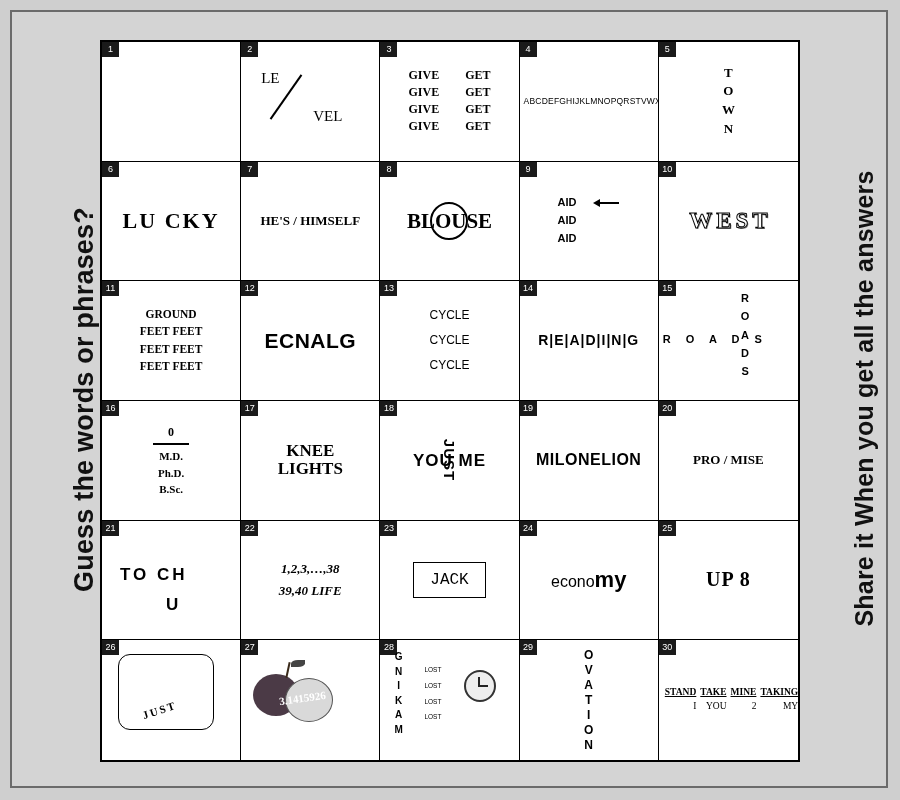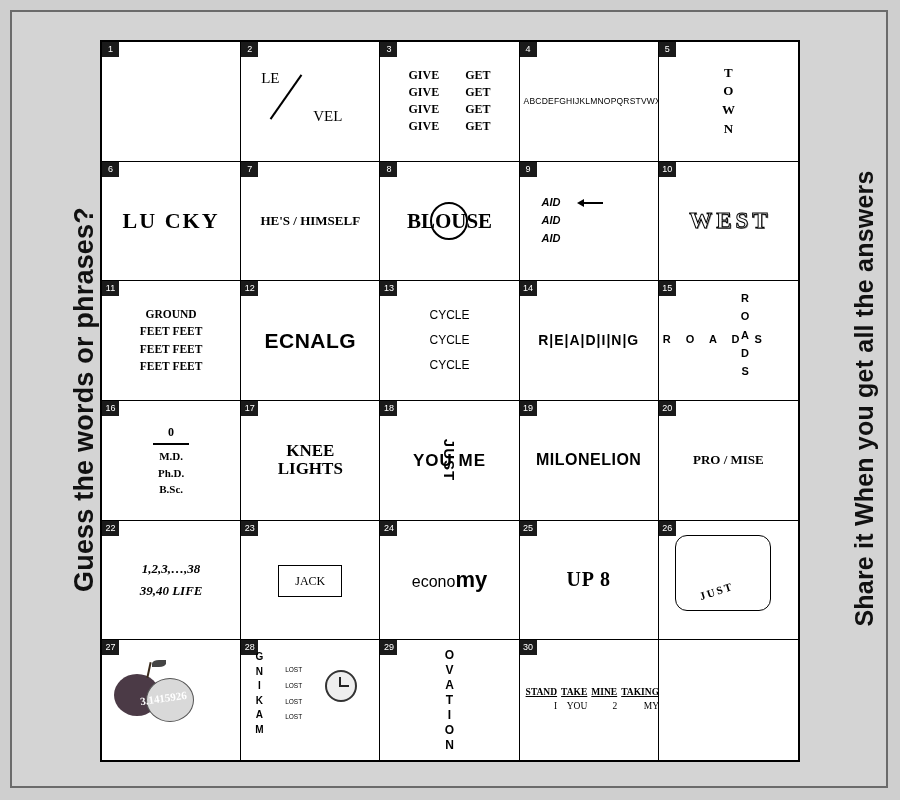--- a/index.html
+++ b/index.html
@@ -90,21 +90,21 @@
   .p2 .slash{position:absolute;left:44px;top:28px;width:2px;height:54px;background:#000;transform:rotate(35deg);transform-origin:center;}
   .p3{font-size:12px;font-weight:bold;font-family:"Liberation Serif",serif;}
   .p3 .row{display:flex;justify-content:center;gap:26px;margin:2px 0;}
   .p4{font-size:8.5px;letter-spacing:.2px;font-family:"Liberation Sans",sans-serif;}
   .p5{font-size:13px;font-weight:bold;line-height:1.45;font-family:"Liberation Serif",serif;}
   .p6{font-size:22px;font-weight:bold;letter-spacing:2px;font-family:"Liberation Serif",serif;}
   .p7{font-size:13px;font-weight:bold;font-family:"Liberation Serif",serif;}
   .p8{position:relative;font-size:21px;font-weight:bold;font-family:"Liberation Serif",serif;}
   .p8 .circ{position:absolute;left:50%;top:50%;transform:translate(-50%,-50%);width:34px;height:34px;border:2px solid #000;border-radius:50%;}
   .p9{font-size:11px;font-weight:bold;text-align:left;padding-left:22px;font-family:"Liberation Sans",sans-serif;}
-  .p9 .r{margin:4px 0;display:flex;align-items:center;gap:16px;font-style:italic;}
+  .p9 .r{margin:4px 16px;display:flex;align-items:center;gap:16px;}
   .p10{display:flex;gap:4px;align-items:center;justify-content:center;}
   .p10 span{font-size:23px;font-weight:bold;color:#fff;-webkit-text-stroke:1px #000;text-shadow:1px 1px 0 #888;font-family:"Liberation Serif",serif;}
   .p11{font-size:11.5px;font-weight:bold;line-height:1.5;font-family:"Liberation Serif",serif;}
   .p12{font-size:21px;font-weight:bold;font-family:"Liberation Sans",sans-serif;letter-spacing:.5px;}
   .p13{font-size:12px;line-height:2.1;font-family:"Liberation Sans",sans-serif;}
   .p14{font-size:14px;font-weight:bold;letter-spacing:1px;font-family:"Liberation Sans",sans-serif;}
   .p15{position:relative;width:100%;height:100%;font-size:11px;font-weight:bold;font-family:"Liberation Sans",sans-serif;}
   .p15 .across{position:absolute;left:4px;top:52px;letter-spacing:6px;}
   .p15 .down{position:absolute;left:82px;top:8px;line-height:1.65;text-align:center;}
   .p16{font-size:11px;font-weight:bold;line-height:1.5;font-family:"Liberation Serif",serif;}
@@ -112,21 +112,21 @@
   .p16 .bar{width:36px;height:2px;background:#000;margin:2px auto 3px;}
   .p17{font-size:17px;font-weight:bold;line-height:1.1;font-family:"Liberation Serif",serif;}
   .p18{position:relative;font-size:17px;font-weight:bold;font-family:"Liberation Sans",sans-serif;letter-spacing:1px;}
   .p18 .just{position:absolute;left:50%;top:50%;transform:translate(-50%,-50%) rotate(90deg);font-size:15px;letter-spacing:1px;}
   .p19{font-size:16px;font-weight:bold;letter-spacing:.5px;font-family:"Liberation Sans",sans-serif;}
   .p20{font-size:13px;font-weight:bold;font-family:"Liberation Serif",serif;}
   .p21{position:relative;width:100%;height:100%;font-size:17px;font-weight:bold;font-family:"Liberation Sans",sans-serif;}
   .p21 .tc{position:absolute;left:18px;top:44px;letter-spacing:3px;}
   .p21 .u{position:absolute;left:64px;top:74px;}
   .p22{font-size:13px;font-style:italic;font-weight:bold;line-height:1.7;font-family:"Liberation Serif",serif;}
-  .p23 .box{border:1px solid #000;padding:8px 16px;font-size:12px;font-family:Liberation Serif, serif;}
+  .p23 .box{border:1px solid #000;padding:8px 16px;font-size:16px;font-family:Liberation Mono, monospace;}
   .p24{font-size:16px;font-family:"Liberation Sans",sans-serif;}
   .p24 b{font-size:22px;font-weight:bold;}
   .p25{font-size:20px;font-weight:bold;font-family:"Liberation Serif",serif;letter-spacing:1px;}
   .p26{position:relative;width:100%;height:100%;}
   .p26 .rect{position:absolute;left:16px;top:14px;width:94px;height:74px;border:1px solid #000;border-radius:12px;}
   .p26 .just{position:absolute;left:40px;top:64px;font-size:11px;font-weight:bold;letter-spacing:2px;transform:rotate(-18deg);font-family:"Liberation Serif",serif;}
   .p27{position:relative;width:100%;height:100%;}
   .p27 .apple{position:absolute;width:46px;height:42px;border-radius:50%;}
   .p27 .a1{left:12px;top:34px;background:#4b3a46;}
   .p27 .a2{left:44px;top:38px;background:#d9d9d9;border:1px solid #555;}
@@ -325,20 +325,27 @@
     <div class="cell">
       <span class="num">19</span>
       <div class="body p19">MILONELION</div>
     </div>
 
     <div class="cell">
       <span class="num">20</span>
       <div class="body p20">PRO / MISE</div>
     </div>
 
+    <div class="cell">
+      <span class="num">21</span>
+      <div class="p21">
+        <span class="tc">TO   CH</span>
+        <span class="u">U</span>
+      </div>
+    </div>
 
     <div class="cell">
       <span class="num">22</span>
       <div class="body p22">
         <div>1,2,3,…,38</div>
         <div>39,40 LIFE</div>
       </div>
     </div>
 
     <div class="cell">

